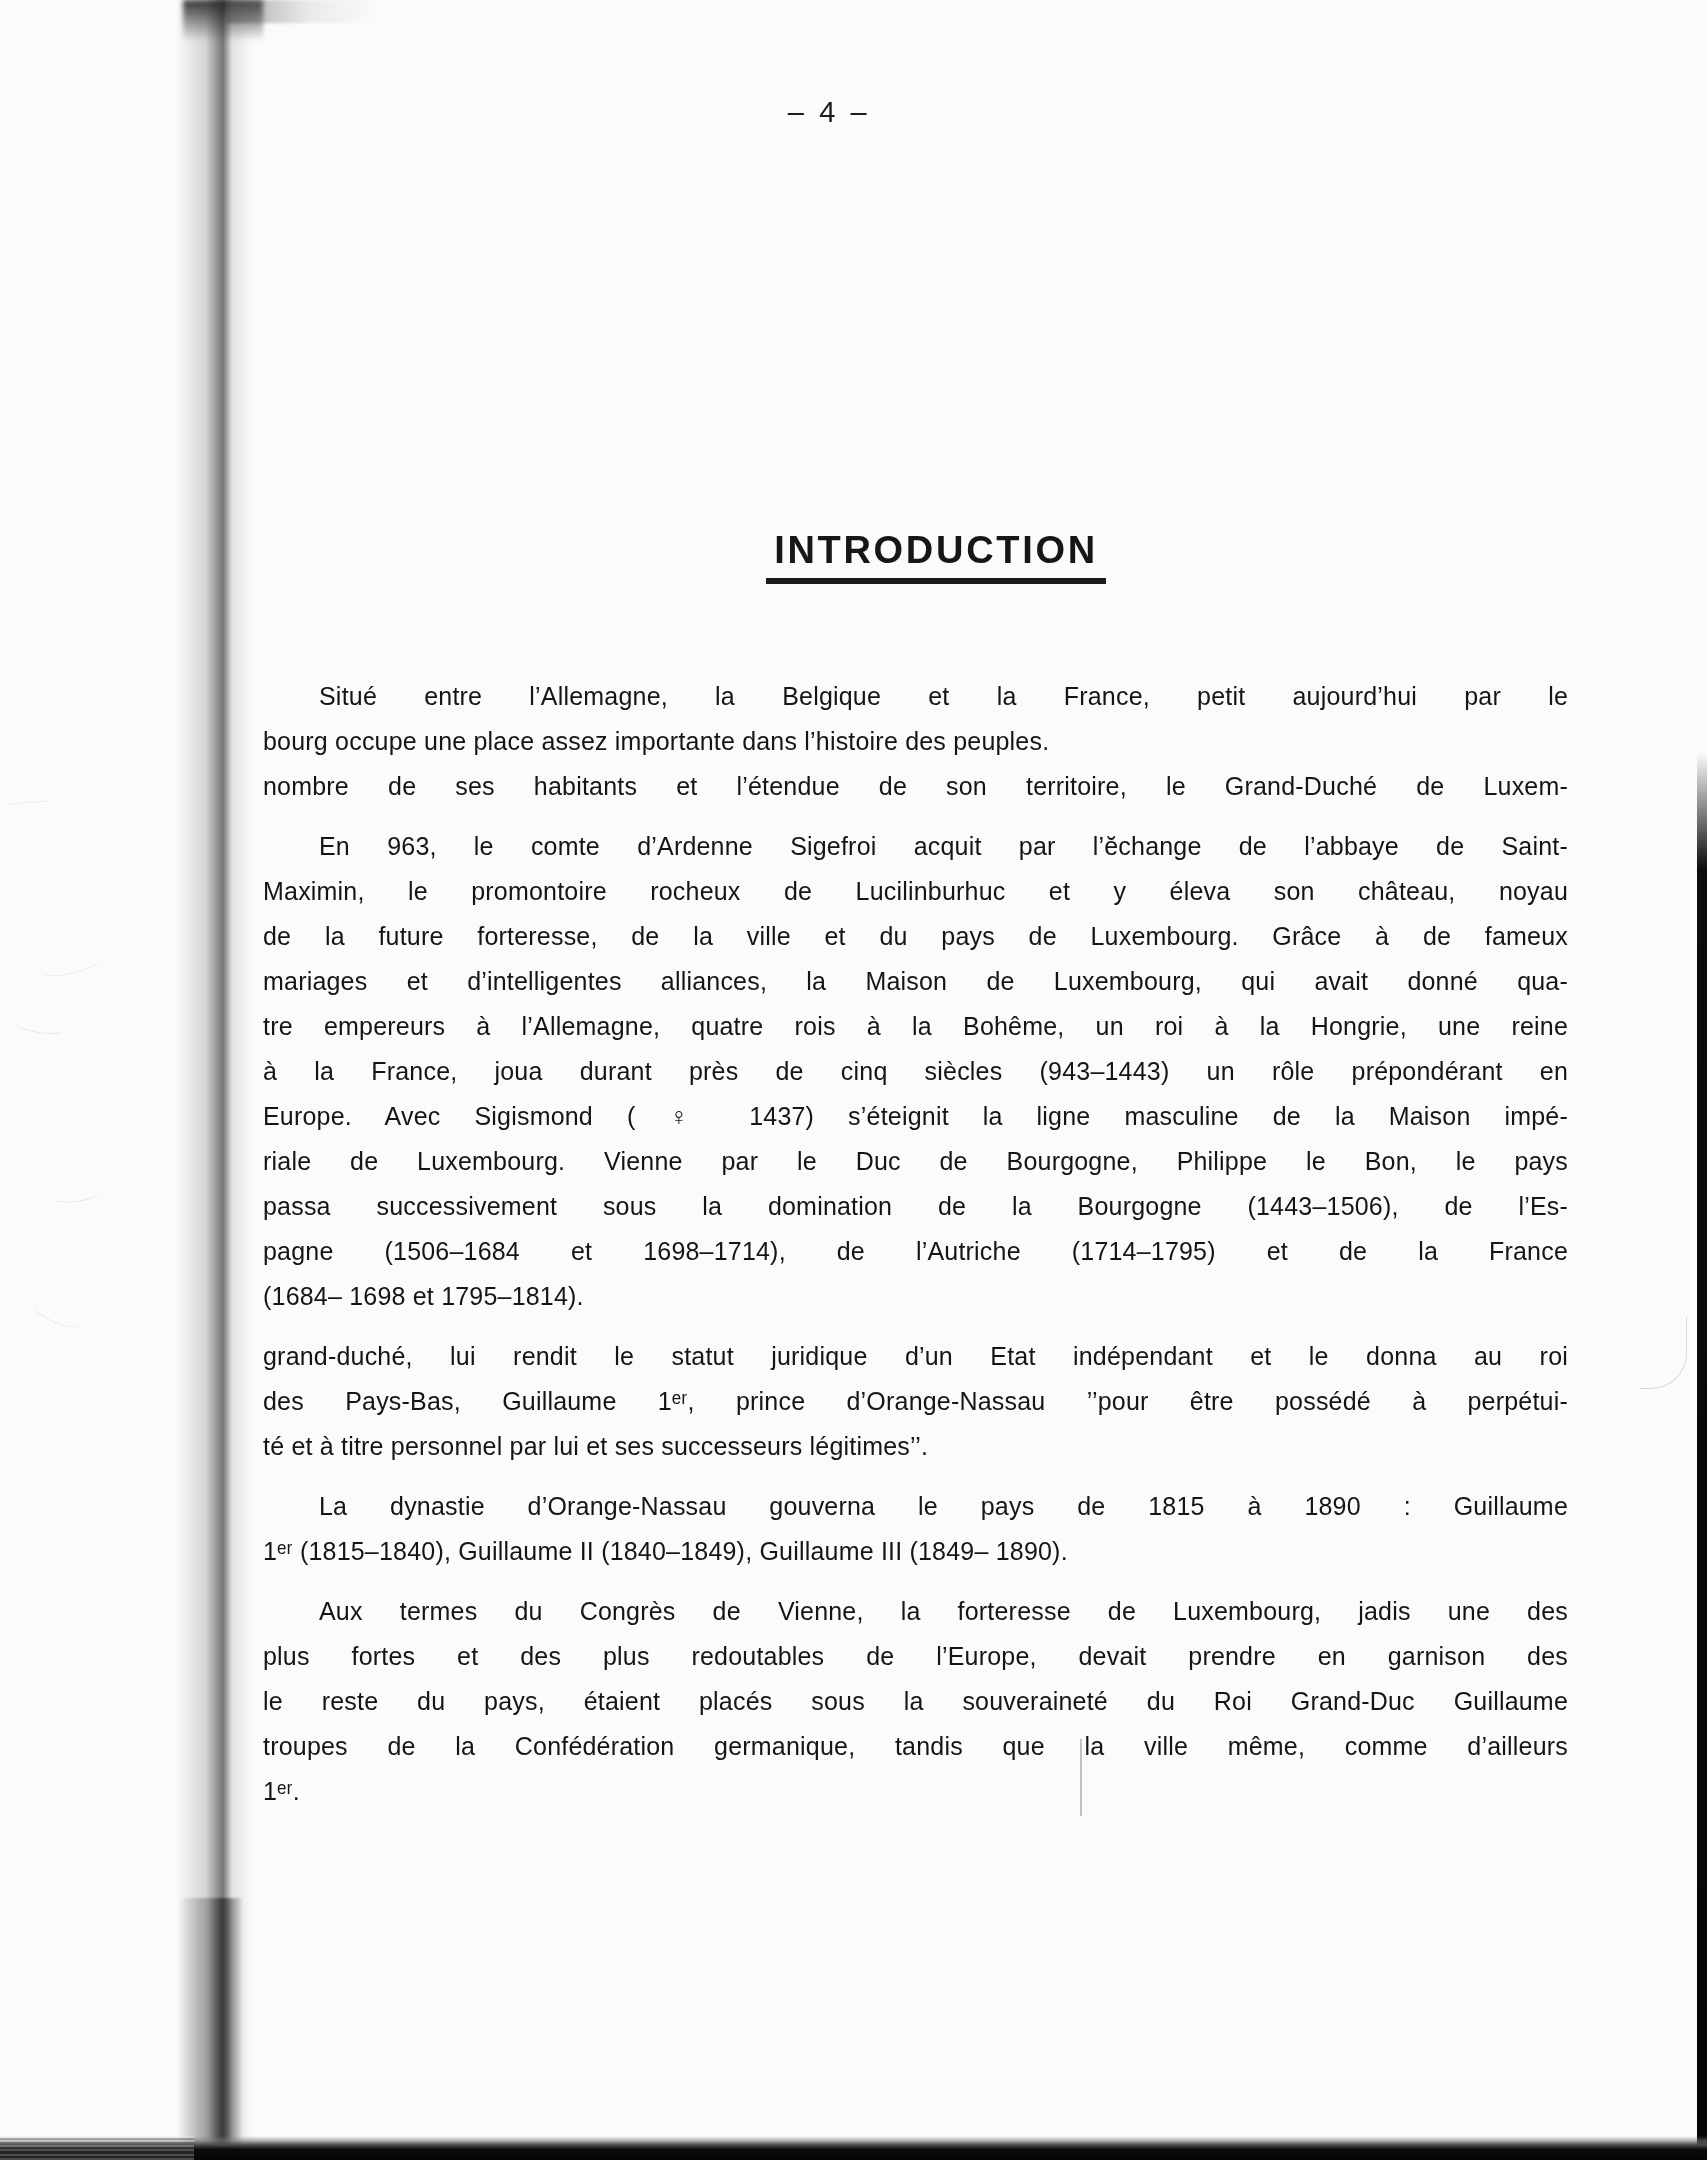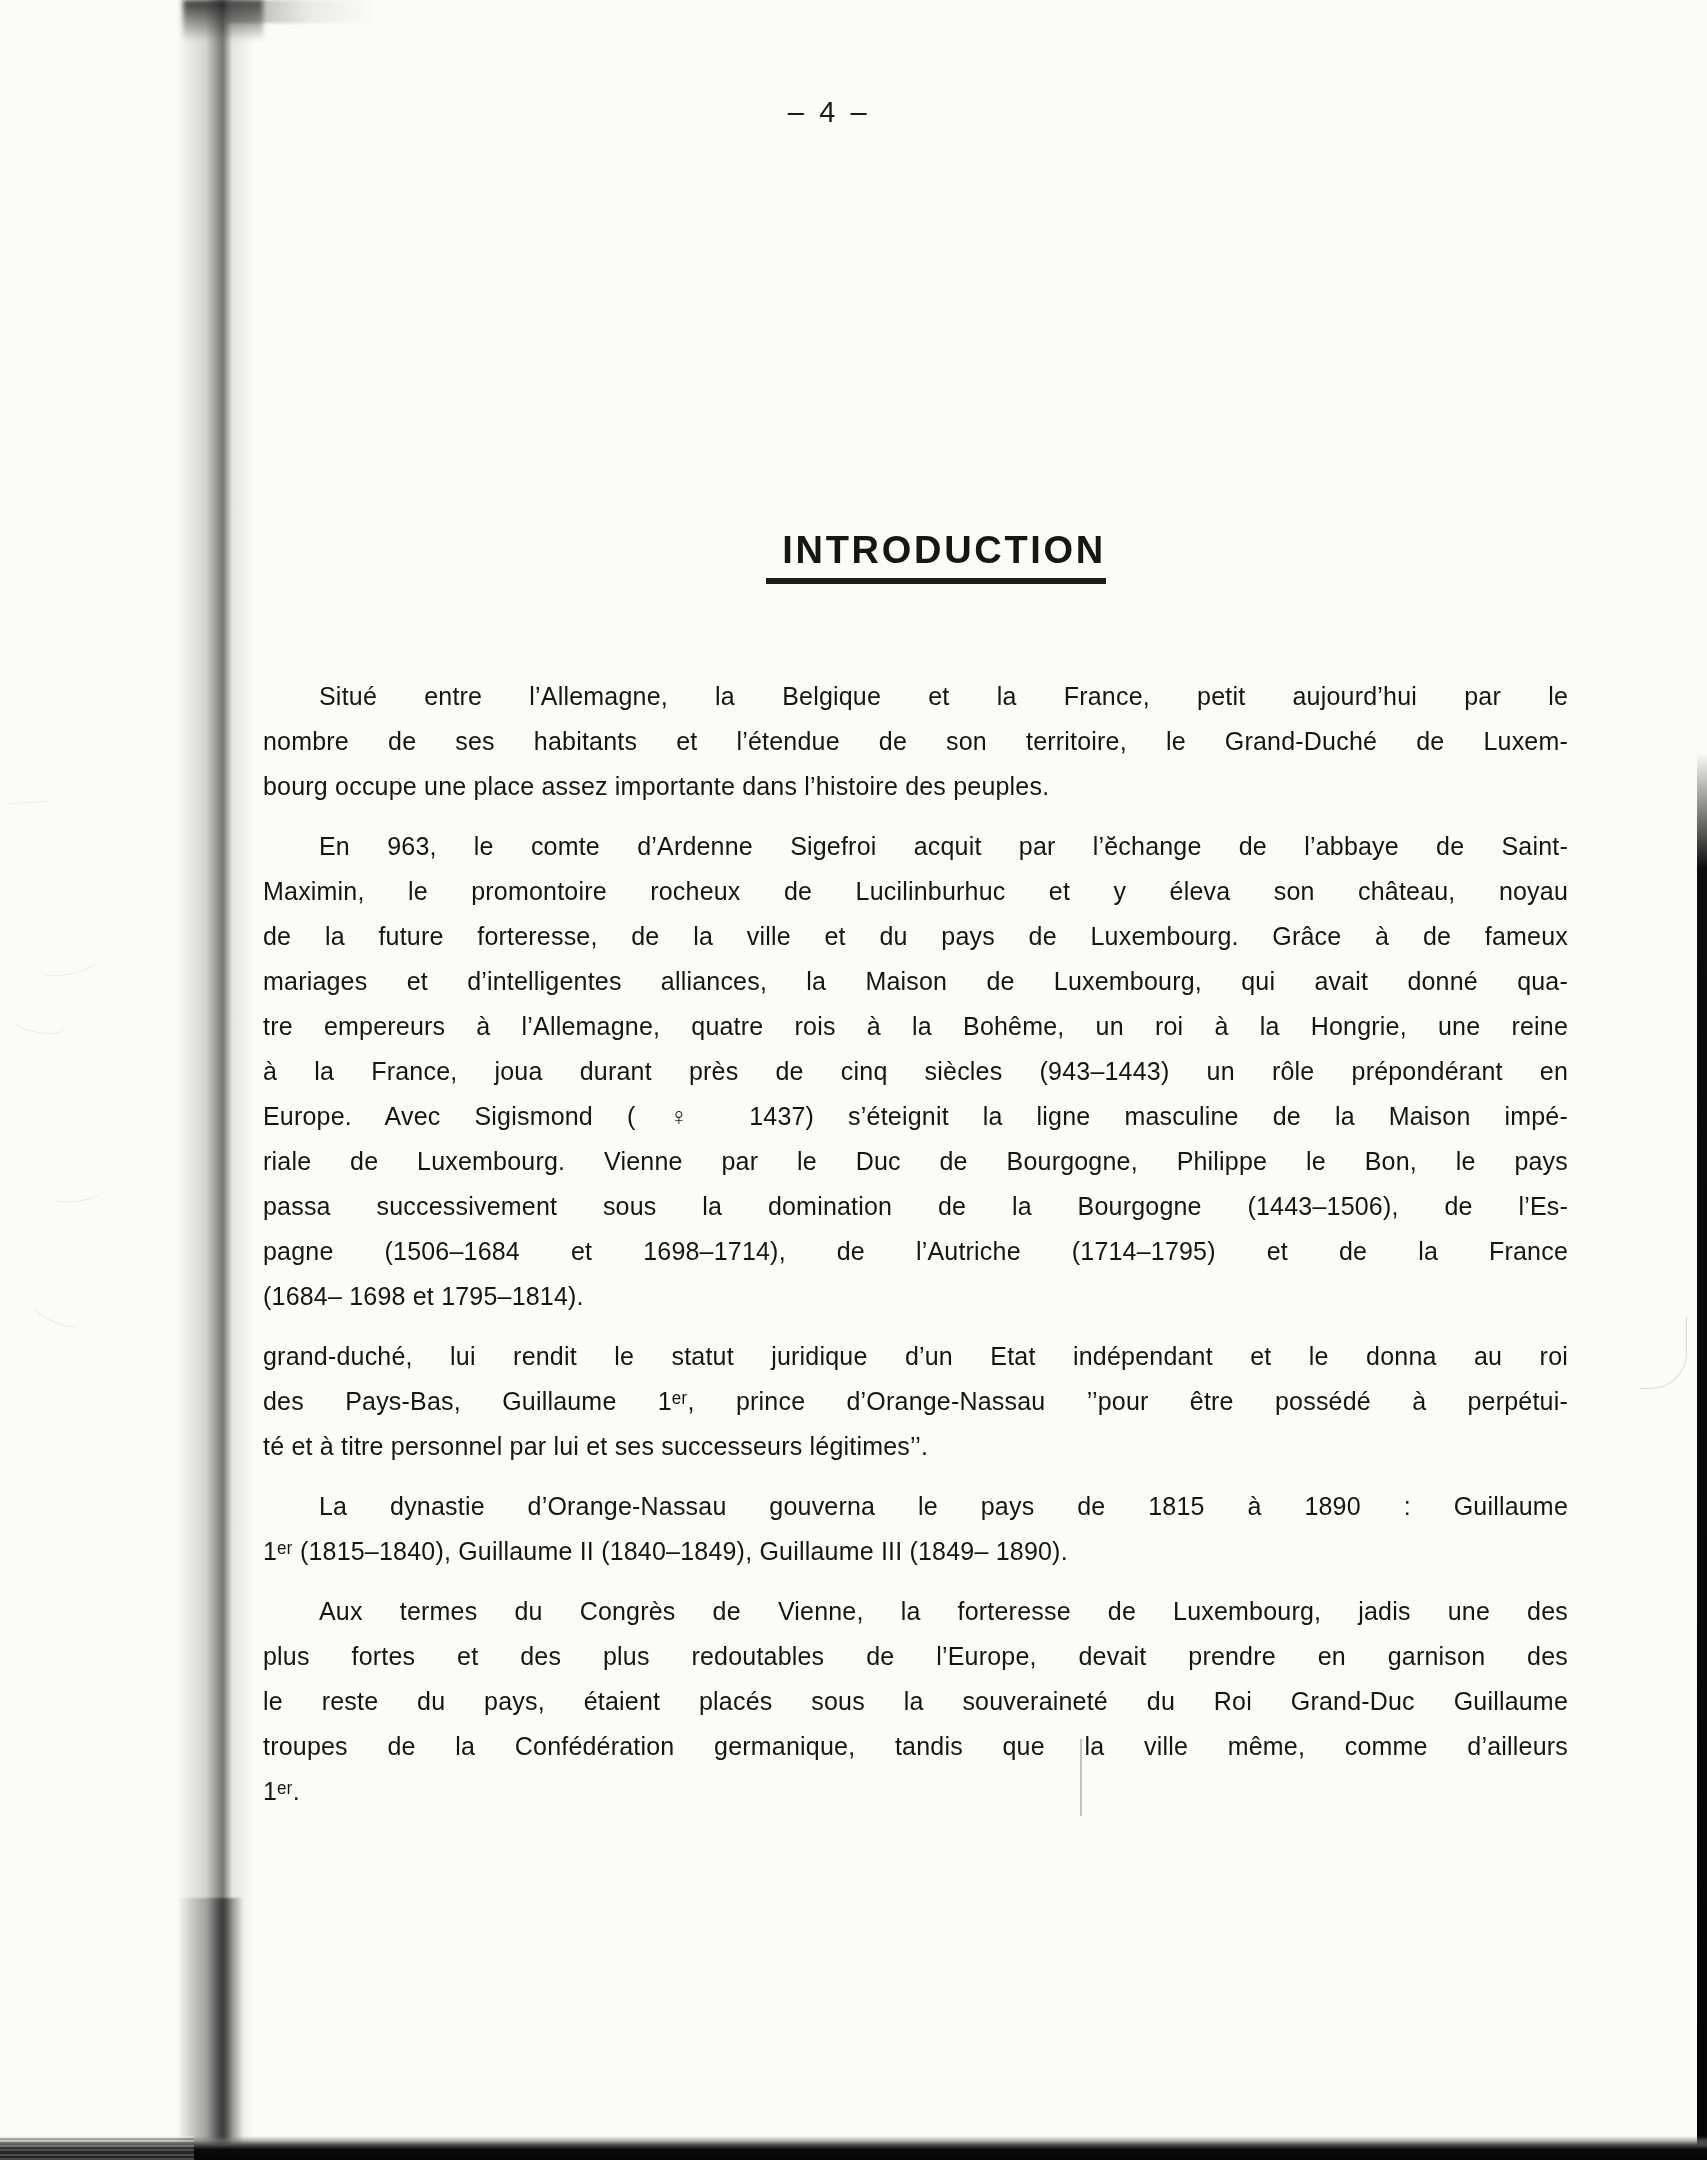--- a/index.html
+++ b/index.html
@@ -74,21 +74,21 @@
   .jcurve{border-right:1.8px solid #9a9a9a;border-bottom:1.8px solid #9a9a9a;
           border-bottom-right-radius:36px;opacity:.35;}
 
   
   .page-number{
     position:absolute;left:740px;top:96px;width:178px;
     text-align:center;font-size:29px;letter-spacing:3.6px;color:#1b1b1b;
   }
 
   
-  .heading-wrap{position:absolute;left:766px;top:529px;width:340px;text-align:right;}
+  .heading-wrap{position:absolute;left:766px;top:529px;width:340px;text-align:center;}
   .heading{
     margin:0;font-size:38px;font-weight:bold;letter-spacing:2.7px;color:#161616;
   }
   .heading-underline{height:6.2px;background:#1c1c1c;margin-top:6.2px;}
 
   
   .body-text{
     position:absolute;left:263px;top:674px;width:1305px;
     font-size:25px;line-height:45px;color:#151515;
     letter-spacing:0.2px;
@@ -122,22 +122,22 @@
   <div class="page-number">– 4 –</div>
 
   <div class="heading-wrap">
     <h1 class="heading">INTRODUCTION</h1>
     <div class="heading-underline"></div>
   </div>
 
   <div class="body-text">
       <div class="paragraph">
         <div class="line first">Situé entre l’Allemagne, la Belgique et la France, petit aujourd’hui par le</div>
+        <div class="line last">bourg occupe une place assez importante dans l’histoire des peuples.</div>
         <div class="line">nombre de ses habitants et l’étendue de son territoire, le Grand-Duché de Luxem-</div>
-        <div class="line last">bourg occupe une place assez importante dans l’histoire des peuples.</div>
       </div>
       <div class="paragraph">
         <div class="line first">En 963, le comte d’Ardenne Sigefroi acquit par l’ĕchange de l’abbaye de Saint-</div>
         <div class="line">Maximin, le promontoire rocheux de Lucilinburhuc et y éleva son château, noyau</div>
         <div class="line">de la future forteresse, de la ville et du pays de Luxembourg. Grâce à de fameux</div>
         <div class="line">mariages et d’intelligentes alliances, la Maison de Luxembourg, qui avait donné qua-</div>
         <div class="line">tre empereurs à l’Allemagne, quatre rois à la Bohême, un roi à la Hongrie, une reine</div>
         <div class="line">à la France, joua durant près de cinq siècles (943–1443) un rôle prépondérant en</div>
         <div class="line">Europe. Avec Sigismond ( ♀  1437) s’éteignit la ligne masculine de la Maison impé-</div>
         <div class="line">riale de Luxembourg. Vienne par le Duc de Bourgogne, Philippe le Bon, le pays</div>

